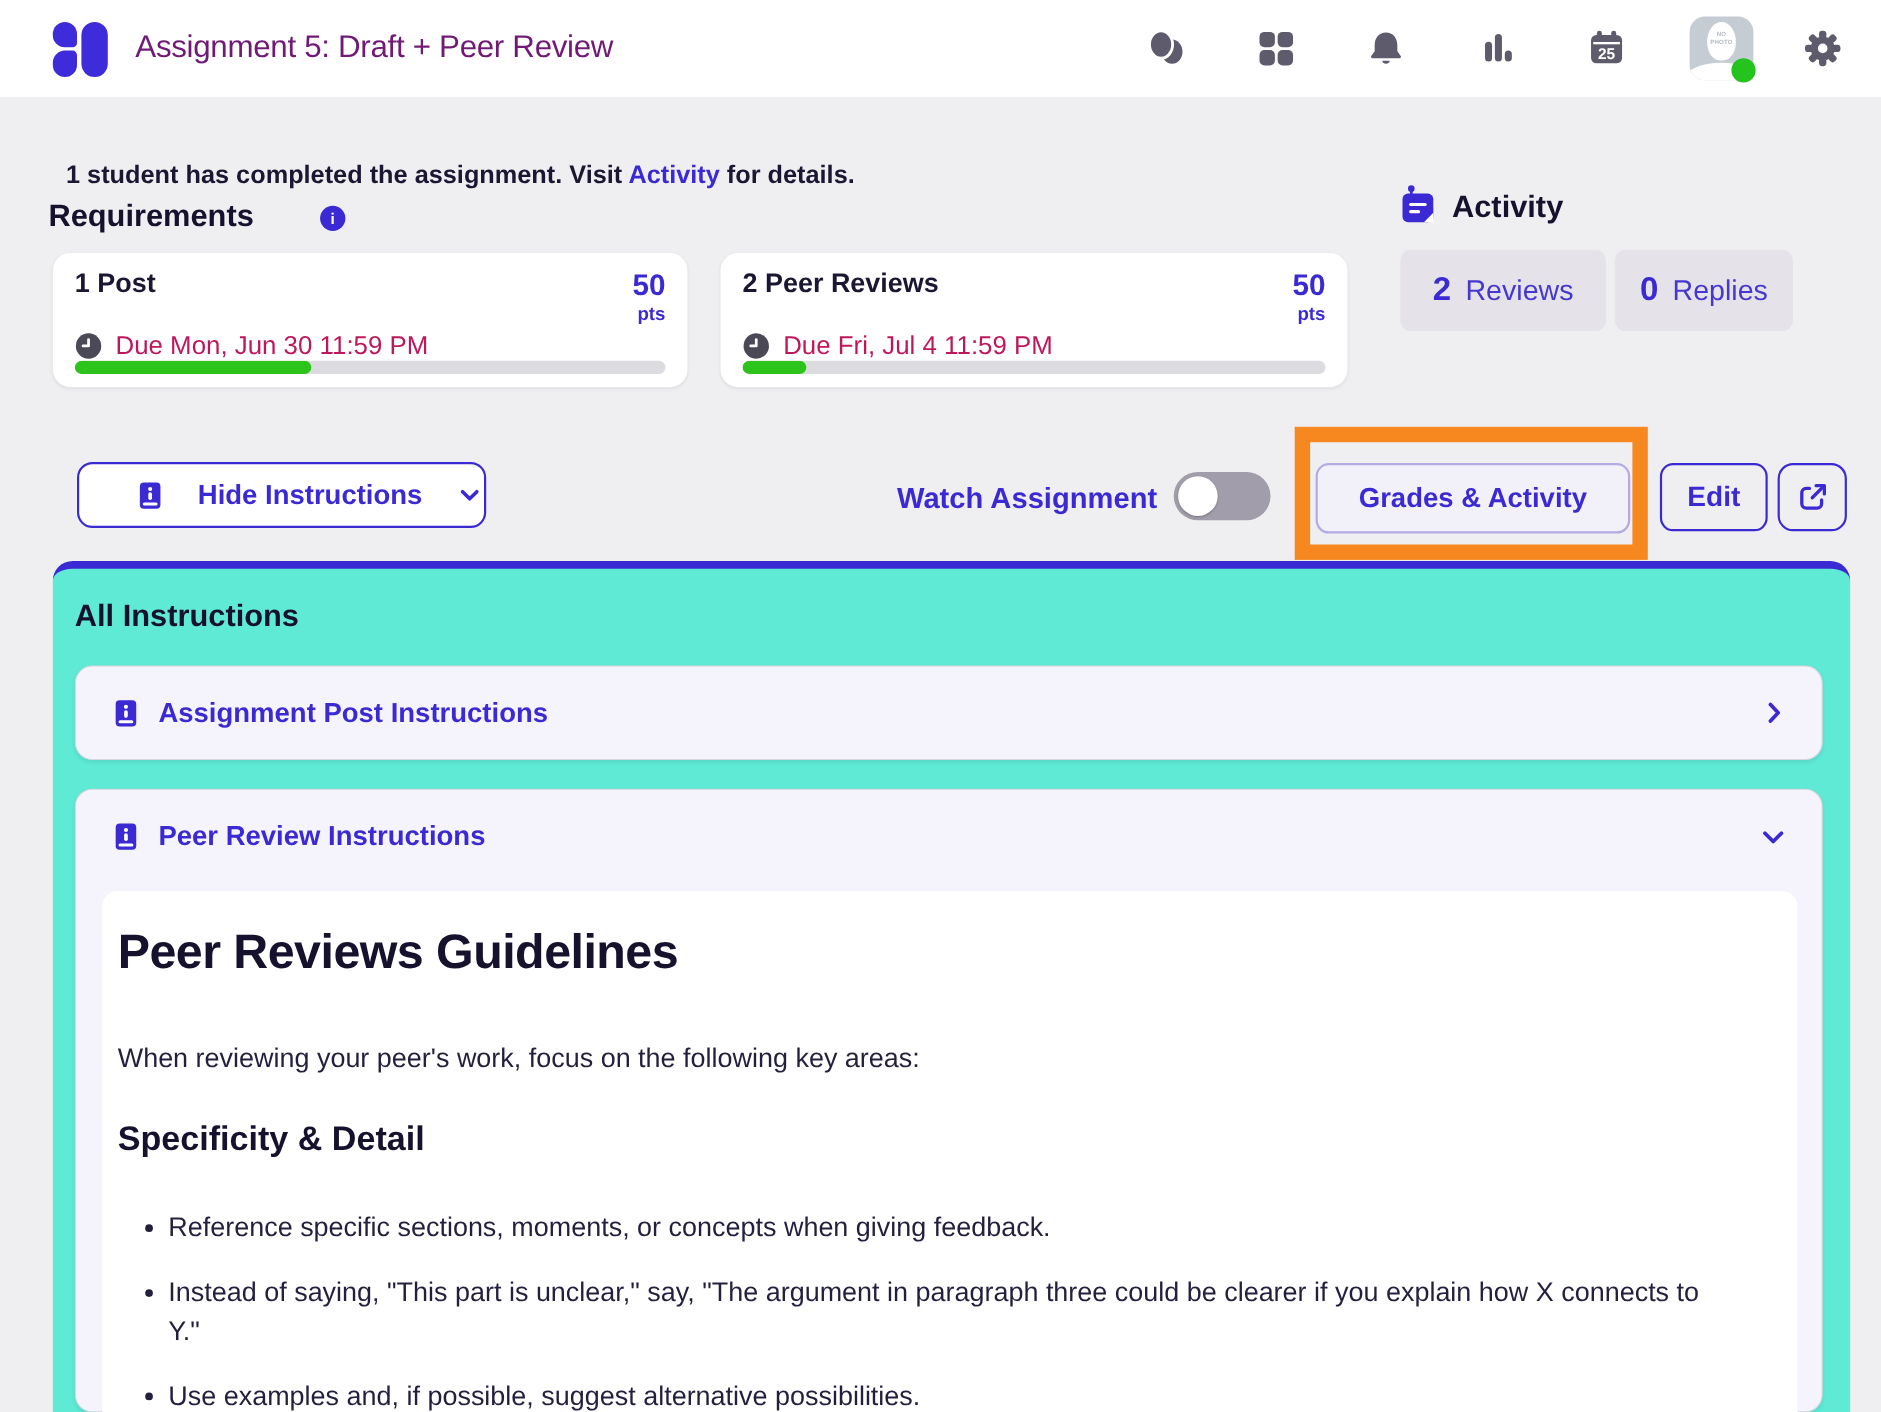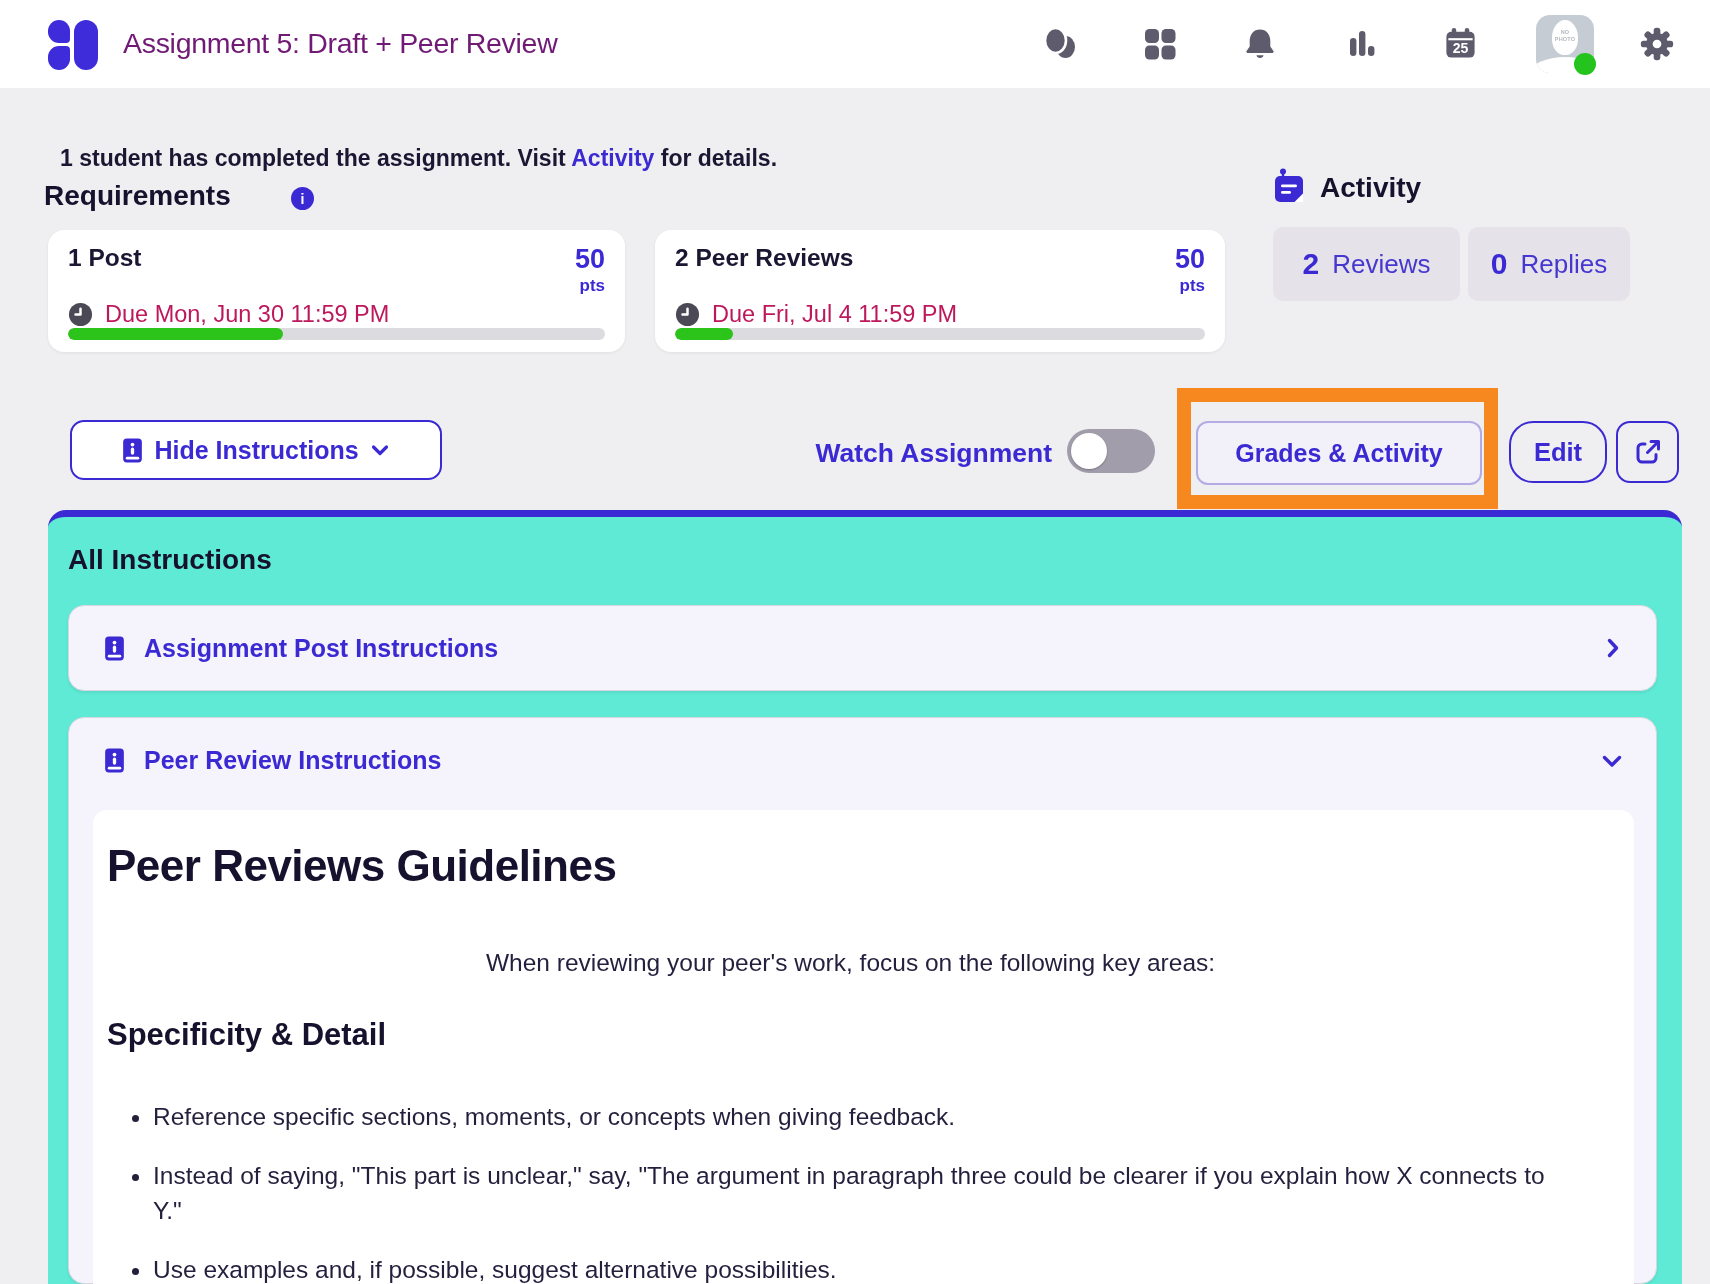--- a/index.html
+++ b/index.html
@@ -47,50 +47,50 @@
   .acticon{position:absolute;left:1272px;top:168px;cursor:default;}
   .acttitle{position:absolute;left:1320px;top:172px;font-size:28px;font-weight:700;color:#16122e;}
   .badge{position:absolute;top:227px;height:74px;background:#e5e2ea;border-radius:10px;display:flex;
          align-items:center;justify-content:center;gap:13px;cursor:pointer;}
   .b1{left:1273px;width:187px;}  .b2{left:1468px;width:162px;}
   .bcount{font-size:30px;font-weight:700;color:#3b2ad3;}
   .blabel{font-size:26px;font-weight:500;color:#4637cf;}
 
   
   .hidebtn{position:absolute;left:70px;top:420px;width:372px;height:60px;background:#fff;border:2.5px solid #3b2ad3;
-           border-radius:14px;display:flex;align-items:center;justify-content:center;gap:8px;box-sizing:border-box;cursor:pointer;}
+           border-radius:14px;display:flex;align-items:center;justify-content:flex-end;gap:30px;box-sizing:border-box;cursor:pointer;}
   .hidebtn .lbl{font-size:25px;font-weight:700;color:#3b2ad3;}
   .watchlabel{position:absolute;left:790px;top:438px;width:262px;text-align:right;font-size:26.5px;font-weight:700;color:#3b2ad3;}
   .toggle{position:absolute;left:1067px;top:429px;width:88px;height:44px;border-radius:22px;background:#a19daa;cursor:pointer;}
   .knob{position:absolute;left:4px;top:4px;width:36px;height:36px;border-radius:50%;background:#fff;box-shadow:0 1px 2px rgba(0,0,0,.25);}
   .hlbox{position:absolute;left:1177px;top:388px;width:321px;height:121px;border:14px solid #f6881f;box-sizing:border-box;pointer-events:none;z-index:5;}
   .gradesbtn{position:absolute;left:1196px;top:421px;width:286px;height:64px;background:#f2f0f8;border:2.5px solid #b3abe4;
              border-radius:12px;display:flex;align-items:center;justify-content:center;font-size:25px;font-weight:700;
              color:#3b2ad3;box-sizing:border-box;cursor:pointer;}
-  .editbtn{position:absolute;left:1509px;top:421px;width:98px;height:62px;border:2.5px solid #3b2ad3;border-radius:24px;
+  .editbtn{position:absolute;left:1509px;top:421px;width:98px;height:62px;border:2.5px solid #3b2ad3;border-radius:12px;
            display:flex;align-items:center;justify-content:center;font-size:25.5px;font-weight:700;color:#3b2ad3;
            box-sizing:border-box;cursor:pointer;background:transparent;}
   .extbtn{position:absolute;left:1616px;top:421px;width:63px;height:62px;border:2.5px solid #3b2ad3;border-radius:14px;
           display:flex;align-items:center;justify-content:center;box-sizing:border-box;cursor:pointer;}
 
   
   .panel{position:absolute;left:48px;top:510px;width:1634px;height:774px;background:#5eead4;
          border-top:7px solid #3b2ad3;border-radius:18px 18px 0 0;box-sizing:border-box;}
   .paneltitle{position:absolute;left:20px;top:27px;font-size:28px;font-weight:700;color:#16122e;}
   .secrow{position:absolute;left:20px;width:1589px;background:#f5f3fb;border:1.5px solid #d8d6df;border-radius:16px;
           box-sizing:border-box;cursor:pointer;box-shadow:0 2px 3px rgba(30,25,60,.07);}
   .row1{top:88px;height:86px;}
   .row2{top:200px;height:567px;cursor:default;}
   .rowheader{position:relative;display:flex;align-items:center;height:84px;padding-left:32px;gap:16px;cursor:pointer;}
   .rowlabel{font-size:25px;font-weight:700;color:#3b2ad3;}
   .rowchev{position:absolute;right:30px;top:29px;}
   .innercard{position:absolute;left:24px;top:92px;width:1541px;height:475px;background:#fff;border-radius:14px 14px 0 0;
              box-sizing:border-box;padding:30px 40px 0 14px;}
   .gheading{font-size:44px;font-weight:700;color:#16122e;letter-spacing:-.5px;line-height:1.2;margin:0;}
-  .gintro{font-size:24.5px;color:#241f3d;margin-top:56px;text-align:center;}
+  .gintro{font-size:24.5px;color:#241f3d;margin-top:56px;}
   .gsub{font-size:31px;font-weight:700;color:#16122e;margin-top:40px;}
   ul.gbullets{margin:46px 0 0 0;padding-left:46px;max-width:1400px;}
   ul.gbullets li{font-size:24.5px;color:#241f3d;line-height:35px;margin-bottom:24px;}
 </style>
 </head>
 <body>
 
 <div class="page">
 
   <div class="hdr">

